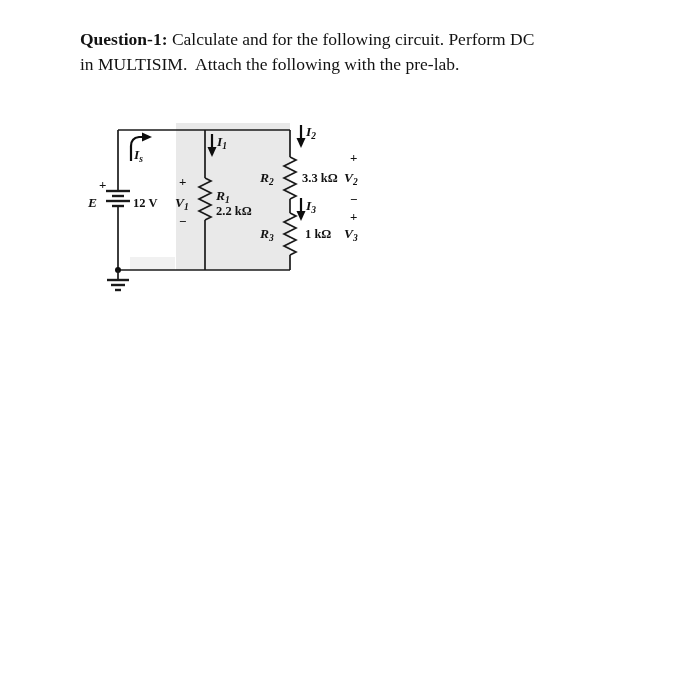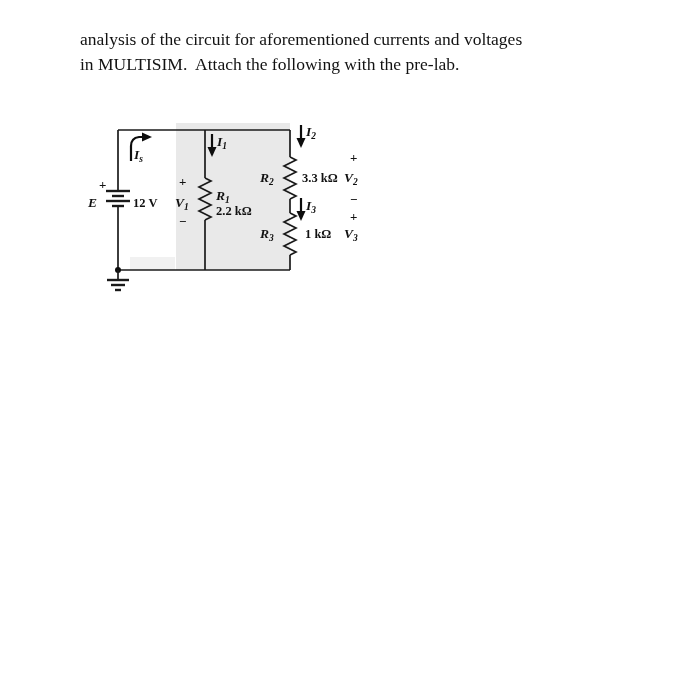--- a/index.html
+++ b/index.html
@@ -28,21 +28,21 @@
   .val  { font-family:"Liberation Serif","DejaVu Serif",serif; font-weight:bold; font-size:12.5px; }
   .sign { font-family:"Liberation Serif","DejaVu Serif",serif; font-weight:bold; font-size:13px; }
   .sub  { font-size:9.5px; }
 </style>
 </head>
 <body>
 
 <div class="page">
 
   <div class="question">
-    <p class="q-line">analysis of the circuit for aforementioned currents and voltages</p>
+    <p class="q-line"><b>Question-1:</b><span> Calculate and for the following circuit. Perform DC</span></p>
     <p class="q-line">in MULTISIM.  Attach the following with the pre-lab.</p>
   </div>
 
   <svg class="circuit" width="686" height="700" viewBox="0 0 686 700" xmlns="http://www.w3.org/2000/svg">
 
     <rect class="shade" x="176" y="123" width="114" height="147"></rect>
     <rect class="shade2" x="130" y="257" width="45" height="13"></rect>
 
     <path class="wire" d="M118,130 H290"></path>
     <path class="wire" d="M118,130 V191"></path>

